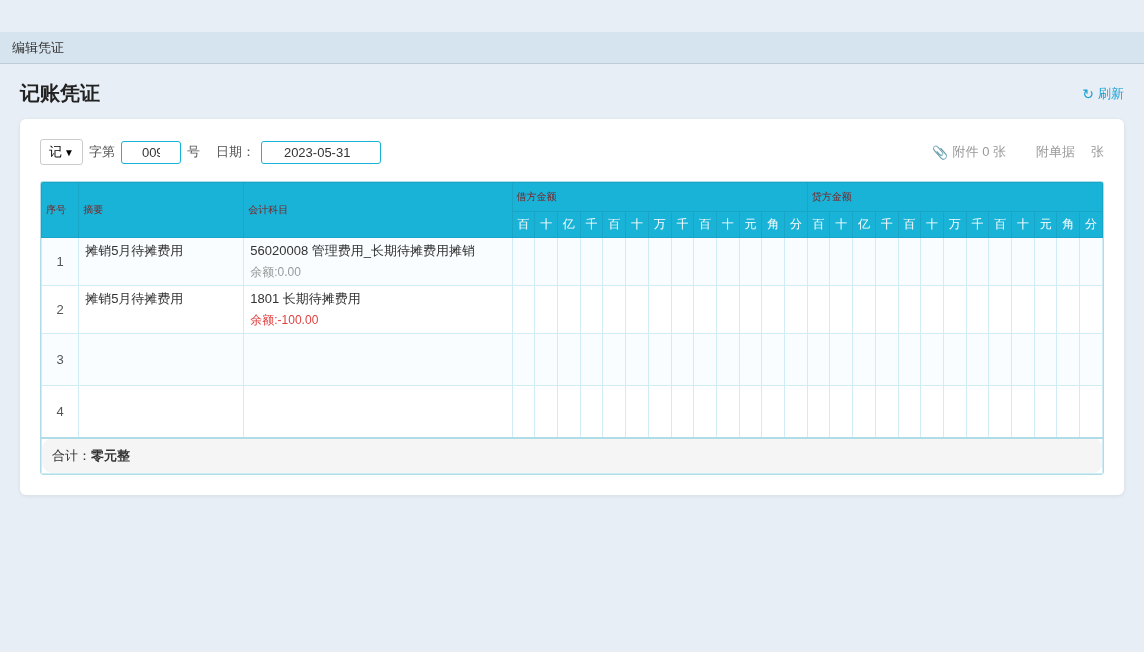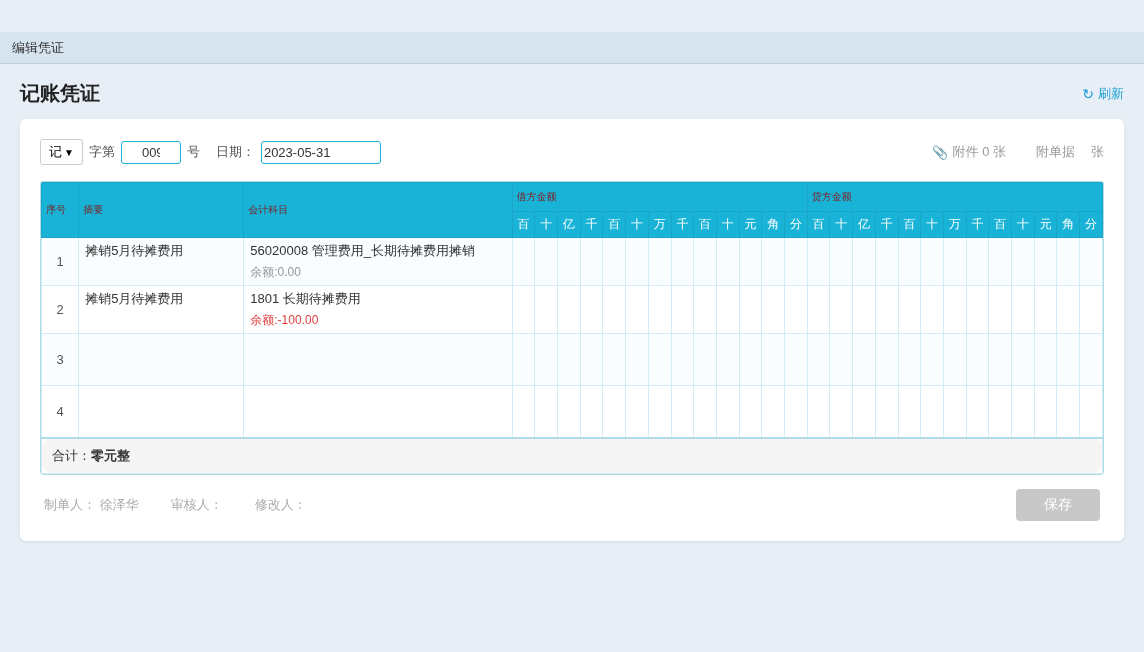--- a/index.html
+++ b/index.html
@@ -89,21 +89,21 @@
       padding: 3px 20px;
       font-size: 13px;
       color: #333;
       background: #fff;
       width: 60px;
       text-align: center;
     }
     .date-input {
       border: 1px solid #1ab3d8;
       border-radius: 3px;
-      padding: 3px 2px;
+      padding: 3px 22px;
       font-size: 13px;
       color: #333;
       background: #fff;
       width: 120px;
     }
     .attachment-area {
       margin-left: auto;
       display: flex;
       align-items: center;
       gap: 16px;
@@ -434,33 +434,14 @@
               <td class="amount-digit-cell"></td>
               <td class="amount-digit-cell"></td>
             </tr>
             <tr class="footer-row">
               <td colspan="29"><span>合计：</span><span style="font-weight:bold;">零元整</span></td>
             </tr>
           </tbody>
       </table>
     </div>
 
-    <div class="bottom-bar">
-      <div class="bottom-info">
-        <span>
-          <span>制单人：</span>
-          <span>徐泽华</span>
-        </span>
-        <span>
-          <span>审核人：</span>
-          <span></span>
-        </span>
-        <span>
-          <span>修改人：</span>
-          <span></span>
-        </span>
-      </div>
-      <button class="save-btn">
-        <span>保存</span>
-      </button>
-    </div>
   </div>
 </div>
 
 </body></html>

